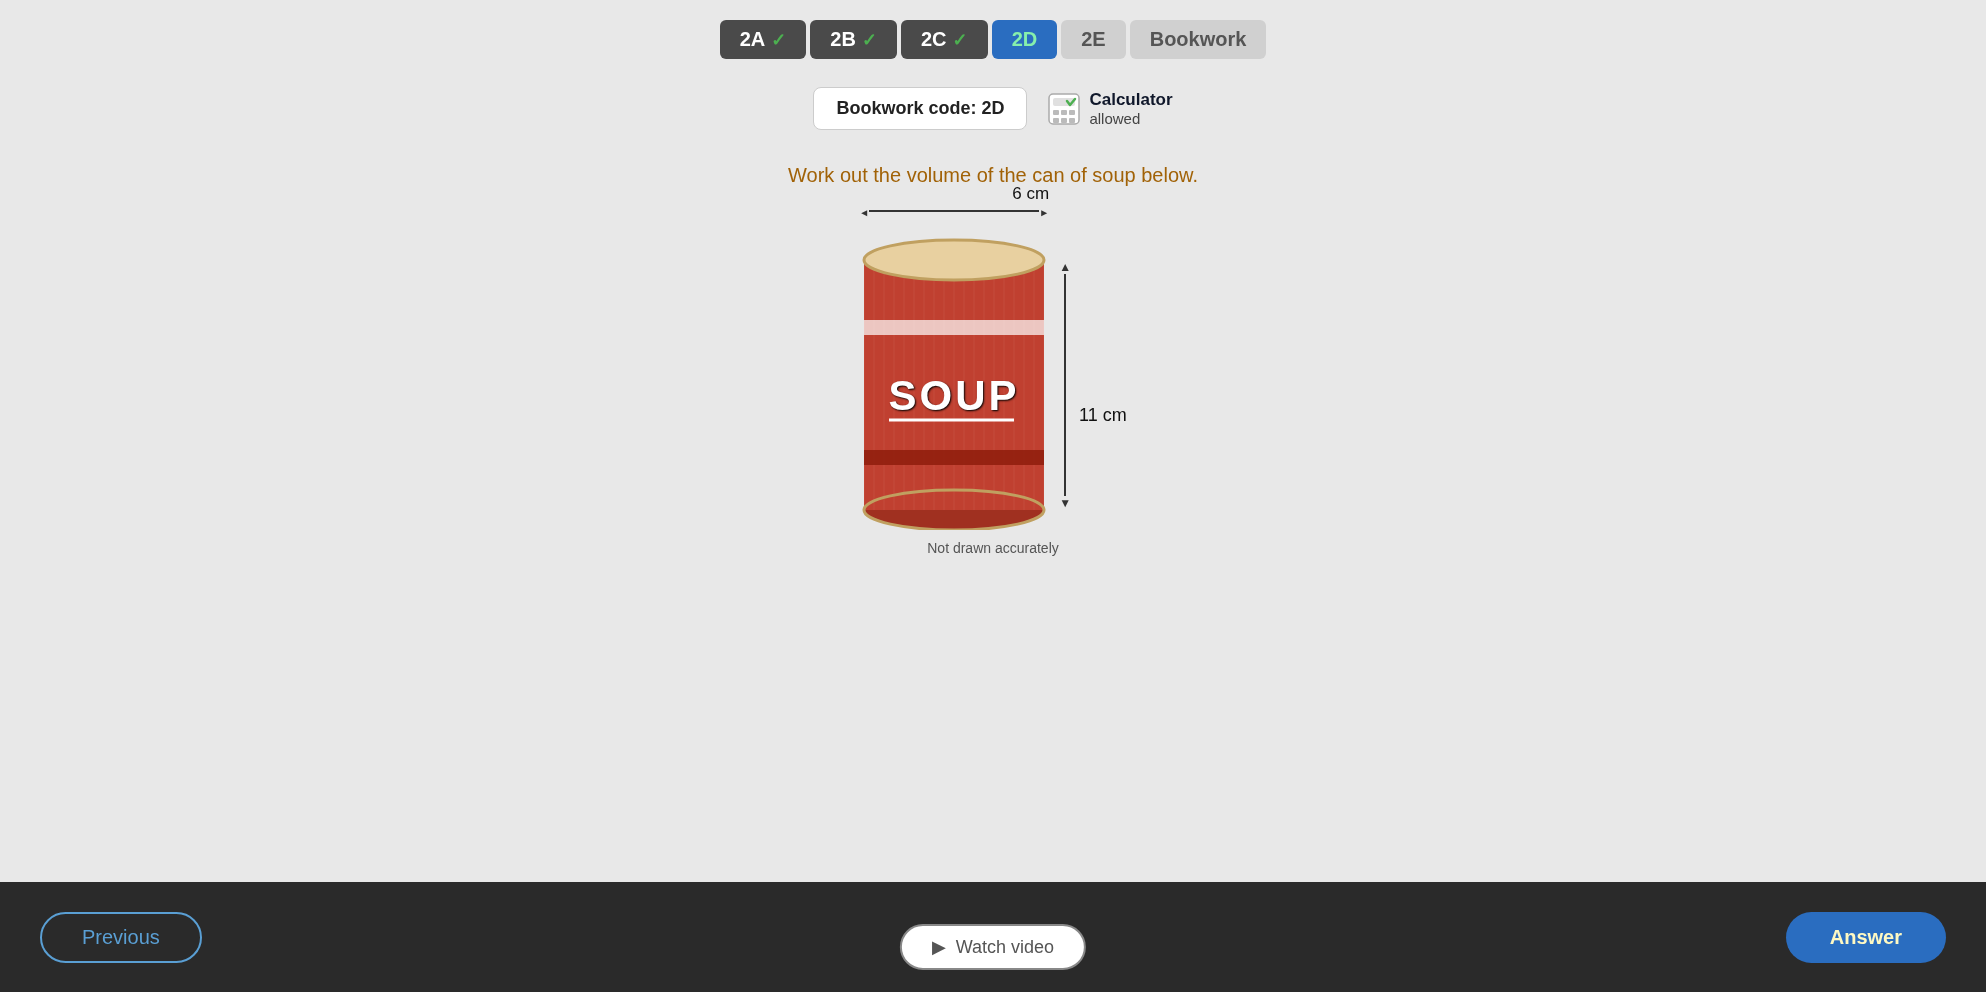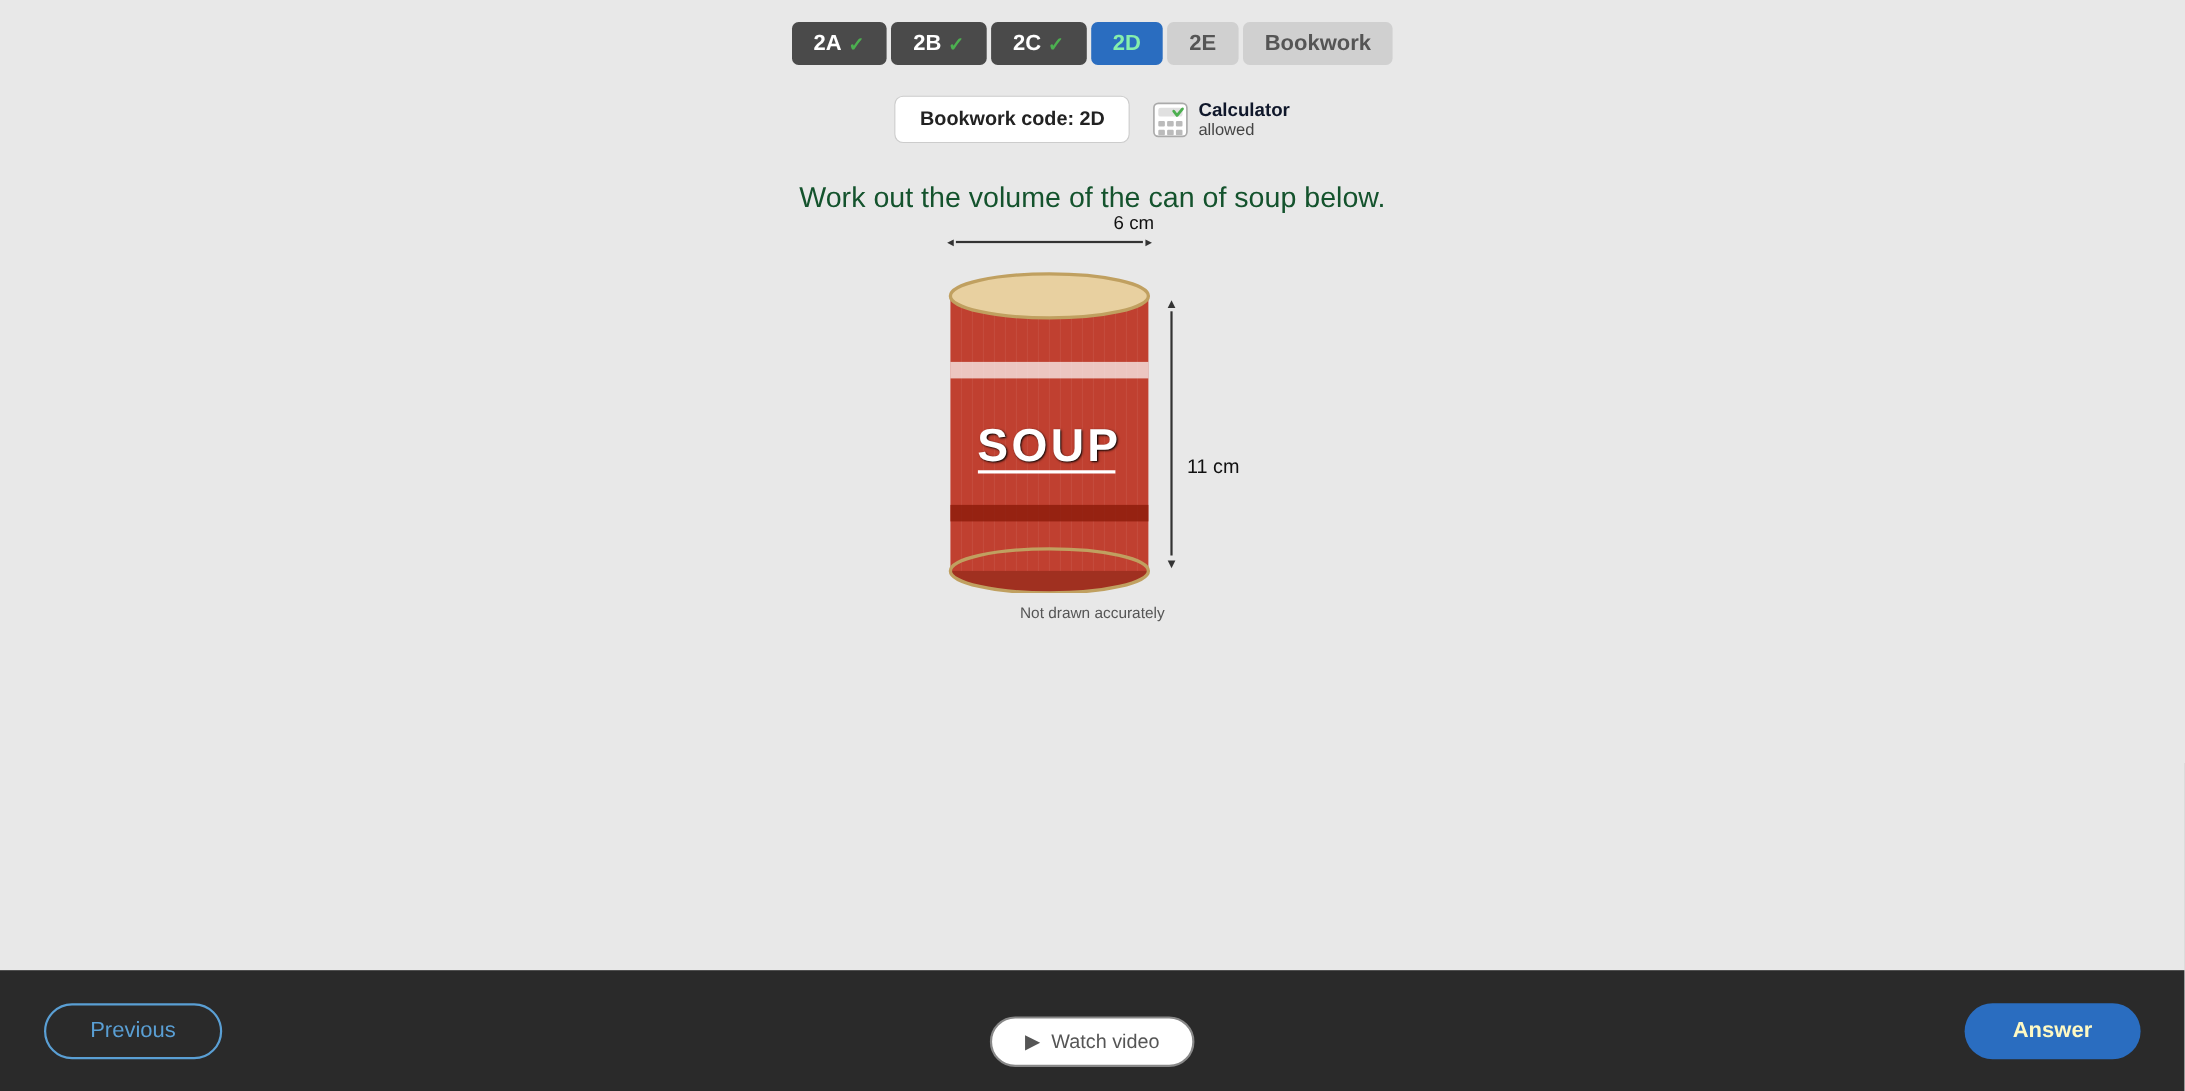--- a/index.html
+++ b/index.html
@@ -94,22 +94,22 @@
       display: flex;
       align-items: center;
       gap: 8px;
       font-size: 16px;
       color: #333;
     }
 
     
     .question-text {
       text-align: center;
-      font-size: 26px;
-      color: #14532d;
+      font-size: 20px;
+      color: #a16207;
       margin-bottom: 30px;
       line-height: 1.5;
     }
 
     
     .diagram-area {
       display: flex;
       flex-direction: column;
       align-items: center;
       position: relative;

